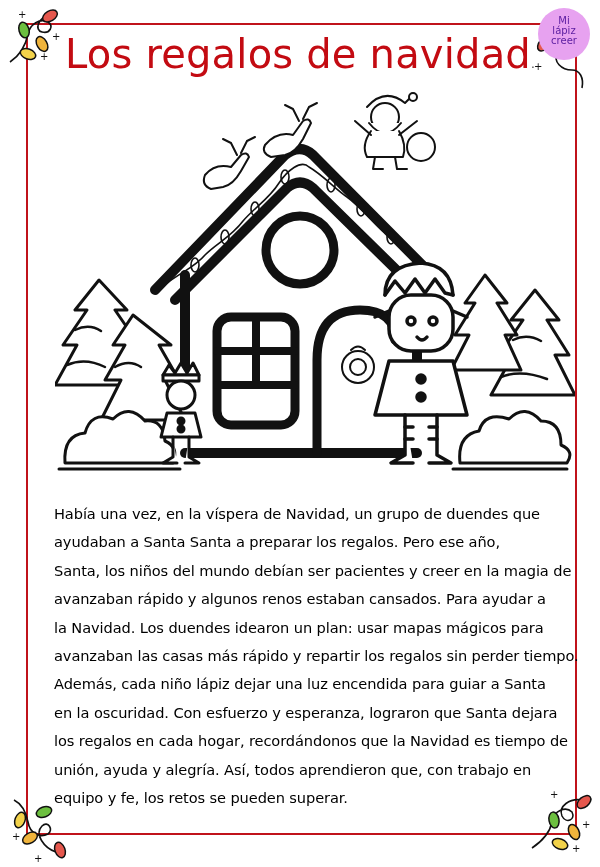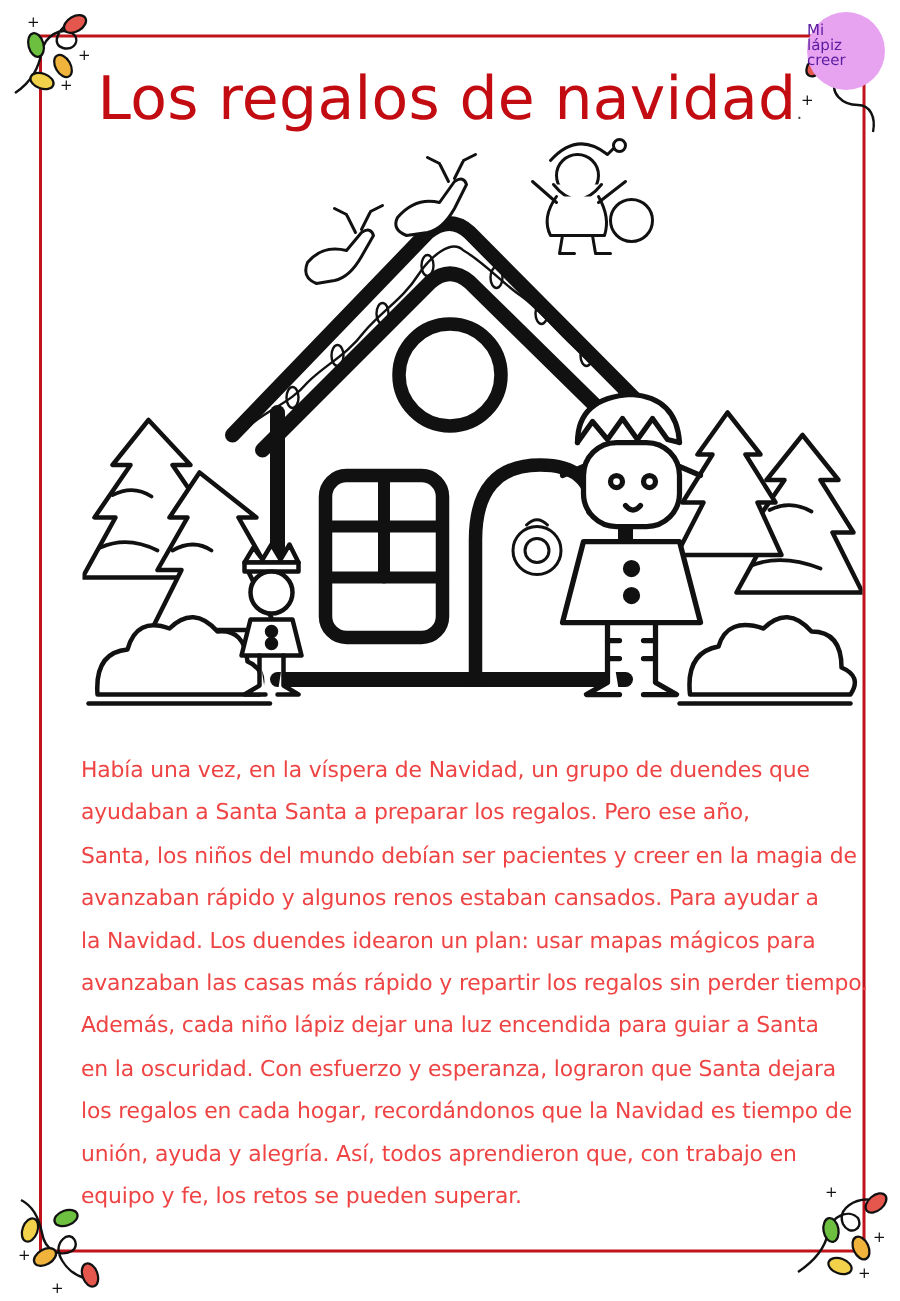--- a/index.html
+++ b/index.html
@@ -1,24 +1,24 @@
 <!DOCTYPE html>
 <html><head>
 <meta charset="utf-8">
 <style>
   html, body { margin: 0; padding: 0; background: #ffffff; }
   body { width: 600px; height: 867px; position: relative; overflow: hidden; font-family: "DejaVu Sans", sans-serif; }
   .frame { position: absolute; left: 26px; top: 23px; width: 551px; height: 812px; border: 2px solid #c0131b; box-sizing: border-box; }
   .title { position: absolute; left: 0; right: 0; top: 26px; text-align: center; color: #c30b12; font-family: "DejaVu Sans", sans-serif; font-size: 40px; line-height: 56px; letter-spacing: 0.2px; }
   .title .dot { color: #444; font-size: 12px; }
   .illustration { position: absolute; left: 55px; top: 85px; width: 520px; height: 405px; }
-  .story { position: absolute; left: 54px; top: 500px; width: 520px; color: #ef4444; font-family: "DejaVu Sans", sans-serif; font-size: 14.6px; line-height: 28.4px; letter-spacing: -0.1px; }
+  .story { position: absolute; left: 54px; top: 500px; width: 520px; color: #000000; font-family: "DejaVu Sans", sans-serif; font-size: 14.6px; line-height: 28.4px; letter-spacing: -0.1px; }
   .story p { margin: 0; white-space: nowrap; }
   .corner { position: absolute; width: 74px; height: 74px; }
-  .logo { position: absolute; left: 538px; top: 8px; width: 52px; height: 52px; border-radius: 50%; background: #e7a2f0; color: #5a1ca0; font-family: "DejaVu Sans", sans-serif; font-size: 10px; line-height: 10px; text-align: left; padding-top: 8px; box-sizing: border-box; }
+  .logo { position: absolute; left: 538px; top: 8px; width: 52px; height: 52px; border-radius: 50%; background: #e7a2f0; color: #5a1ca0; font-family: "DejaVu Sans", sans-serif; font-size: 10px; line-height: 10px; text-align: center; padding-top: 8px; box-sizing: border-box; }
   .logo span { display: block; }
 </style>
 </head>
 <body>
 
 <div class="frame"></div>
 
 <svg class="corner" style="left:4px;top:4px;" viewBox="0 0 74 74">
   <path d="M6 58 C18 50 22 40 24 30 C26 20 36 14 44 18 C50 22 46 30 38 28 C30 26 34 14 46 10" fill="none" stroke="#111" stroke-width="1.6"></path>
   <ellipse cx="20" cy="26" rx="5" ry="8" fill="#6cbf3f" stroke="#111" stroke-width="1.5" transform="rotate(-15 20 26)"></ellipse>
@@ -56,21 +56,21 @@
   <ellipse cx="22" cy="18" rx="5" ry="8" fill="#e5574d" stroke="#111" stroke-width="1.5" transform="rotate(40 22 18)"></ellipse>
   <text x="12" y="44" font-size="10" fill="#111">+</text>
 </svg>
 
 <div class="logo">
   <span>Mi</span>
   <span>lápiz</span>
   <span>creer</span>
 </div>
 
-<h1 class="title" style="margin:12px;font-weight:normal;">
+<h1 class="title" style="margin:0;font-weight:normal;">
   <span>Los regalos de navidad</span><span class="dot">.</span>
 </h1>
 
 <svg class="illustration" viewBox="0 0 520 405">
   <g fill="none" stroke="#111" stroke-linecap="round" stroke-linejoin="round">
 
     <g stroke-width="3">
       <path d="M44 195 L20 225 L32 225 L8 260 L22 260 L0 300 L90 300 L70 260 L84 260 L60 225 L72 225 Z" fill="#fff"></path>
       <path d="M78 230 L58 260 L70 260 L50 295 L66 295 L46 335 L130 335 L110 295 L124 295 L104 260 L116 260 Z" fill="#fff"></path>
       <path d="M20 245 Q34 238 46 246 M12 280 Q30 272 50 282 M60 282 Q74 274 86 282" stroke-width="2.5"></path>

